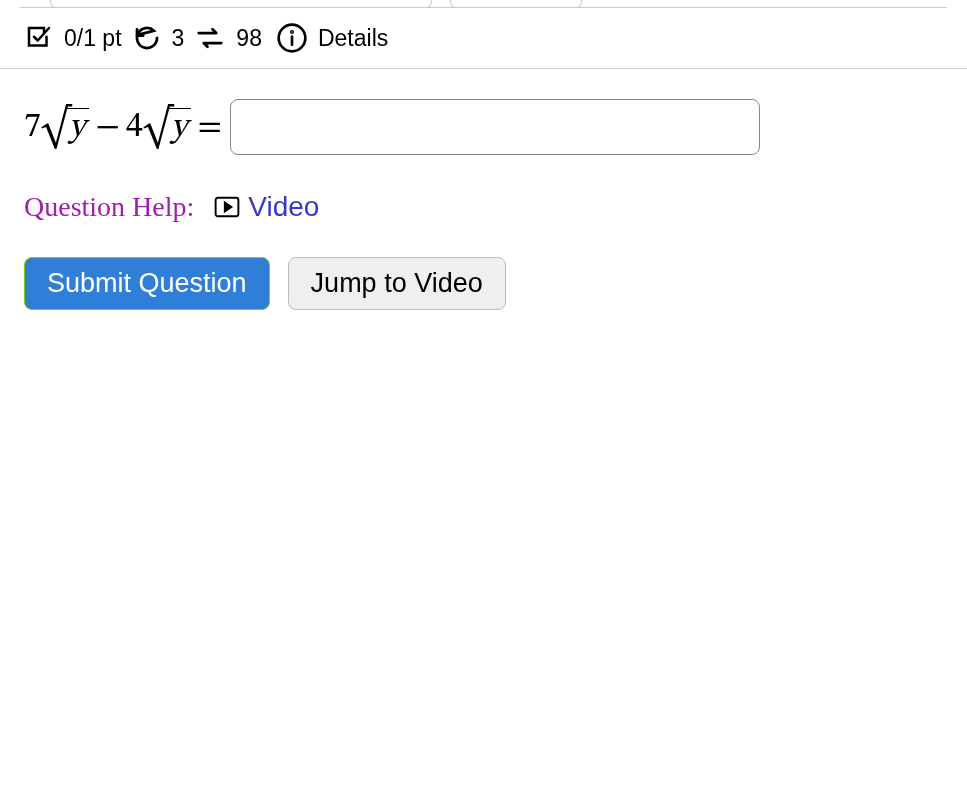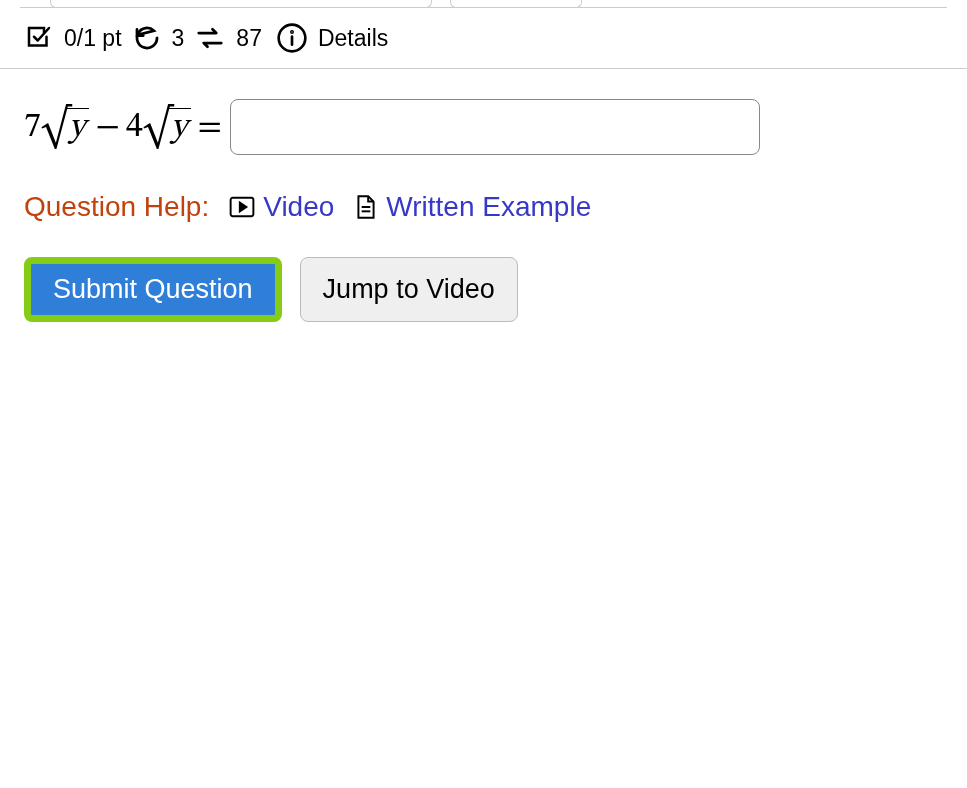--- a/index.html
+++ b/index.html
@@ -90,21 +90,21 @@
     font-family: inherit;
   }
 
   .help-row {
     display: flex;
     align-items: center;
     gap: 14px;
     font-size: 28px;
     margin-bottom: 34px;
   }
-  .help-label { color: #c2410c; }
+  .help-label { color: #a21caf; font-family: Liberation Serif, serif; }
   .help-link {
     display: inline-flex;
     align-items: center;
     gap: 8px;
     color: #3838c8;
     cursor: pointer;
     padding-left: 6px;
   }
 
   .button-row {
@@ -114,21 +114,21 @@
   .btn {
     font-size: 27px;
     padding: 10px 22px;
     border-radius: 8px;
     cursor: pointer;
     font-family: inherit;
   }
   .btn-primary {
     background: #2f7fd8;
     color: #fff;
-    border: 7px solid #84cc16;
+    border: 1px solid #84cc16;
   }
   .btn-secondary {
     background: #efefef;
     color: #000;
     border: 1px solid #bbb;
   }
 </style>
 </head>
 <body>
 
@@ -145,21 +145,21 @@
   <svg width="30" height="30" viewBox="0 0 24 24" fill="none" stroke="#000" stroke-width="2.2">
     <path d="M4 5 v5 h5" stroke-linecap="round"></path>
     <path d="M20 12 a8 8 0 1 1 -2.5 -5.8 L4.5 9.5" stroke-linecap="round" fill="none"></path>
   </svg>
   <span class="status-text">3</span>
 
   <svg width="32" height="30" viewBox="0 0 24 24" fill="none" stroke="#000" stroke-width="2.2">
     <path d="M3 8 h14 l-3 -3" stroke-linecap="round" stroke-linejoin="round"></path>
     <path d="M21 16 h-14 l3 3" stroke-linecap="round" stroke-linejoin="round"></path>
   </svg>
-  <span class="status-text">87</span>
+  <span class="status-text">98</span>
 
   <svg width="32" height="32" viewBox="0 0 24 24" fill="none" stroke="#000" stroke-width="2" style="margin-left:4px;cursor:pointer;">
     <circle cx="12" cy="12" r="10"></circle>
     <circle cx="12" cy="7.5" r="0.5" fill="#000"></circle>
     <line x1="12" y1="11" x2="12" y2="17" stroke-linecap="round"></line>
   </svg>
   <span class="details-label" style="cursor:pointer;">Details</span>
 </div>
 
 <div class="content">
@@ -184,28 +184,19 @@
     <span class="help-label">Question Help:</span>
 
     <span class="help-link">
       <svg width="26" height="22" viewBox="0 0 24 20" fill="none" stroke="#000" stroke-width="1.8">
         <rect x="1.5" y="1.5" width="21" height="17" rx="2"></rect>
         <path d="M10 6 l6 4 l-6 4 z" fill="#000"></path>
       </svg>
       <span>Video</span>
     </span>
 
-    <span class="help-link">
-      <svg width="24" height="26" viewBox="0 0 20 24" fill="none" stroke="#000" stroke-width="1.8">
-        <path d="M3 2 h9 l5 5 v15 h-14 z"></path>
-        <path d="M12 2 v5 h5"></path>
-        <line x1="6" y1="12" x2="14" y2="12"></line>
-        <line x1="6" y1="16" x2="14" y2="16"></line>
-      </svg>
-      <span>Written Example</span>
-    </span>
   </div>
 
   <div class="button-row">
     <button class="btn btn-primary">Submit Question</button>
     <button class="btn btn-secondary">Jump to Video</button>
   </div>
 </div>
 
 </body></html>

